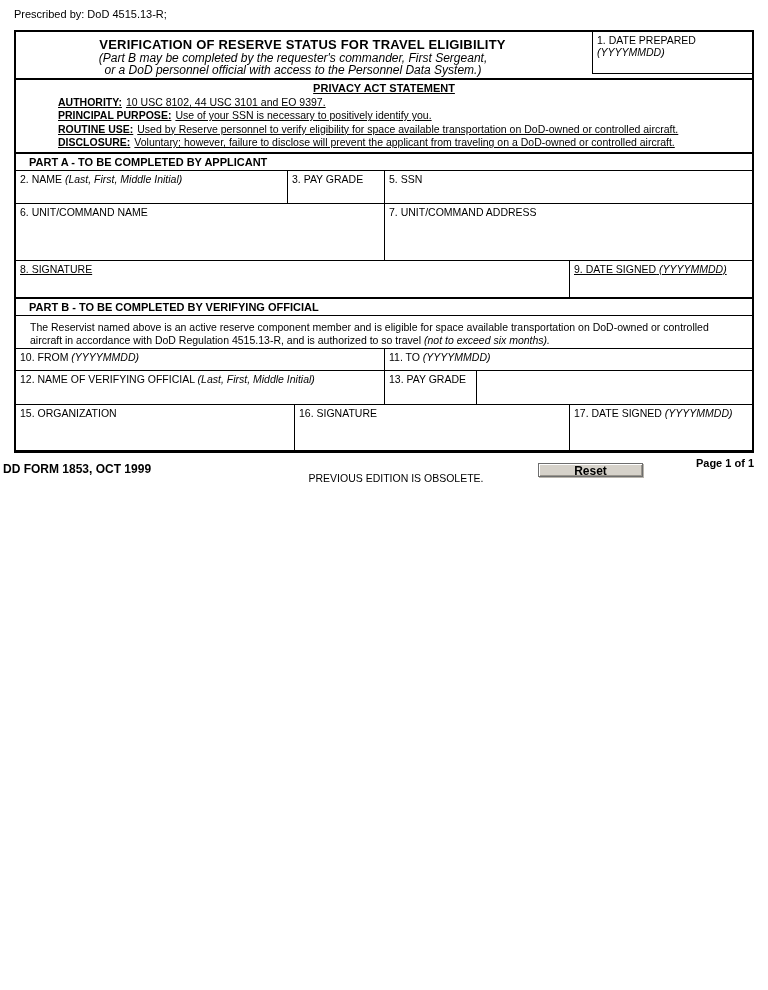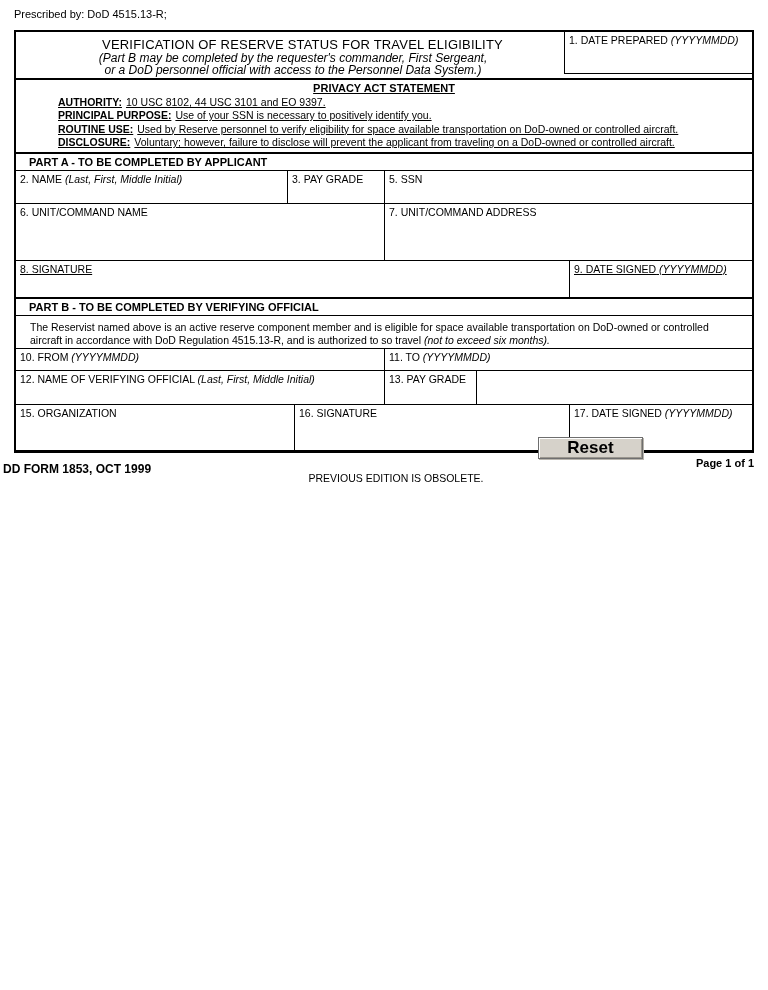--- a/index.html
+++ b/index.html
@@ -26,24 +26,24 @@
     padding:2px 4px; font-size:10.5px; line-height:12px;
     overflow:hidden;
   }
   .cell.endcol { border-right:none; }
   .hint { font-style:italic; }
   
   .hdr-row { height:48px; border-bottom:2px solid #000; position:relative; }
   .title-cell {
     width:554px; text-align:center; padding-top:5px;
   }
-  .form-title { font-size:13px; font-weight:normal; letter-spacing:.2px;margin-left:19px; }
+  .form-title { font-size:13px; font-weight:bold; letter-spacing:.2px;margin-left:19px; }
   .form-subtitle { font-size:12px; font-style:italic; line-height:12px; }
   .date-prepared-cell {
-    position:absolute; top:0; right:0; width:188px; height:42px;
+    position:absolute; top:0; right:0; width:160px; height:42px;
     border-left:1px solid #000; border-bottom:1px solid #000;
     padding:2px 4px; font-size:10.5px;
   }
   
   .privacy { display:block; height:74px; border-bottom-width:2px; padding-top:2px; }
   .privacy-title { text-align:center; font-weight:bold; font-size:11px; line-height:13px; }
   .privacy-items { padding-left:42px; padding-top:1px; }
   .privacy-line { font-size:10.5px; line-height:13.4px; }
   .privacy-line b { margin-right:4px; }
   
@@ -53,24 +53,24 @@
   }
   
   .statement {
     display:block; height:33px;
     padding:5px 20px 0 14px; font-size:10.5px; line-height:13px;
   }
   
   .footer-formnum { position:absolute; left:3px; top:462px; font-weight:bold; font-size:12px; }
   .footer-edition { position:absolute; left:0; top:472px; width:768px; text-align:center; font-size:10.5px;padding-left:24px; }
   .reset-button {
-    position:absolute; left:538px; top:437px; width:105px; height:22px;
+    position:absolute; left:538px; top:463px; width:105px; height:14px;
     background:#d6d2ca; border:1px solid #6e6e6e;
     box-shadow: inset 1px 1px 0 #ffffff, inset -1px -1px 0 #9a968e, 1px 1px 0 #b9b5ad;
-    font-family:"Liberation Sans", sans-serif; font-weight:bold; font-size:17px;
+    font-family:"Liberation Sans", sans-serif; font-weight:bold; font-size:12px;
     text-align:center; cursor:pointer;
   }
   .page-indicator { position:absolute; right:14px; top:457px; font-weight:bold; font-size:11px; }
 </style>
 </head>
 <body>
 
 <div class="prescribed">Prescribed by: DoD 4515.13-R;</div>
 
 <div class="form">

